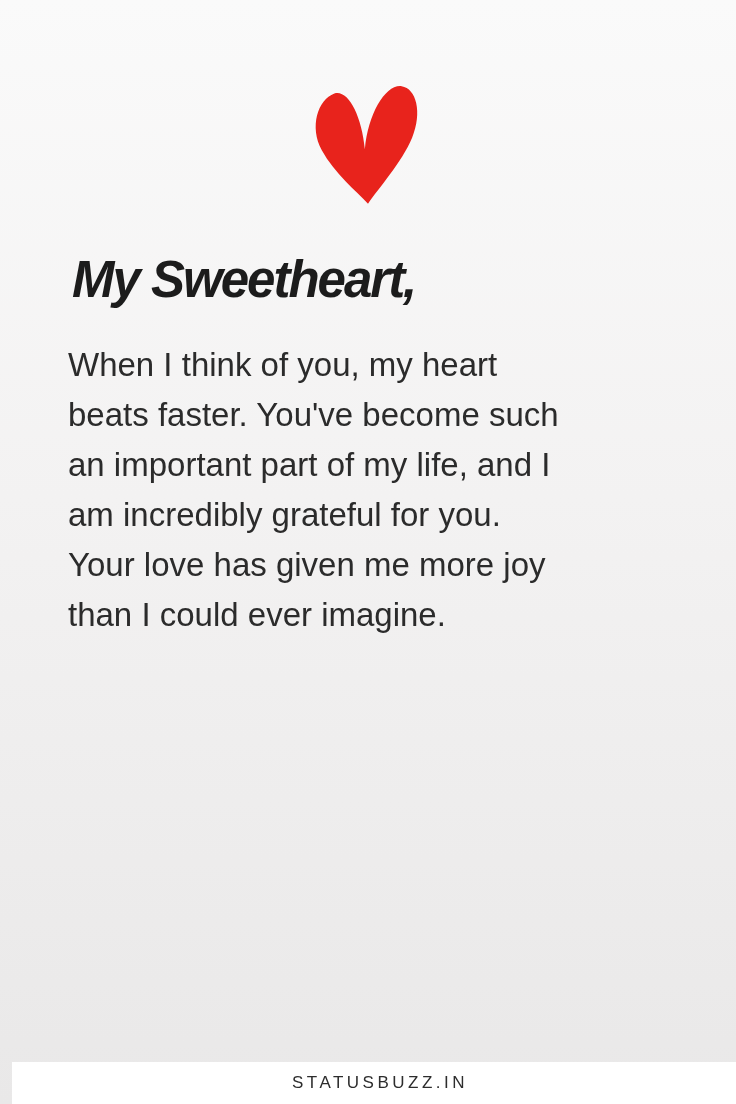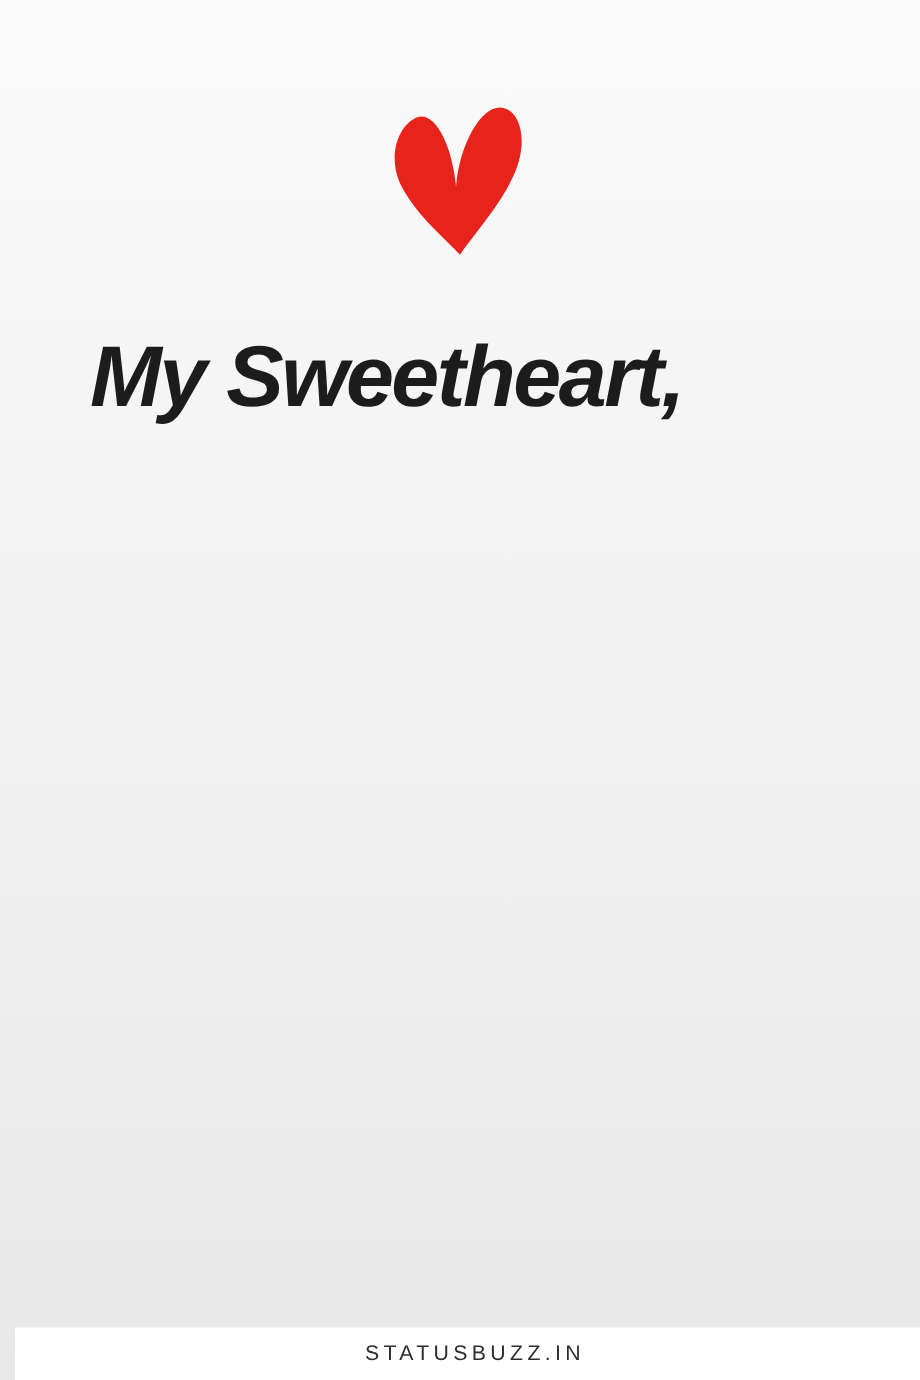--- a/index.html
+++ b/index.html
@@ -26,21 +26,21 @@
   .heart-wrap svg {
     width: 126px;
     height: 126px;
     display: block;
   }
   .title {
     position: absolute;
     top: 218px;
     left: 72px;
     width: 600px;
-    font-size: 69px;
+    font-size: 51px;
     line-height: 1.1;
     font-weight: 800;
     font-style: italic;
     letter-spacing: -2px;
     color: #1c1c1c;
   }
   .body-text {
     position: absolute;
     top: 340px;
     left: 68px;
@@ -83,19 +83,25 @@
                C28 87, 49 104, 60 116
                C70 101, 92 77, 102 53
                C112 29, 106 6, 92 4
                C77 2, 60 30, 57 64 Z" fill="#e8231c"></path>
     </svg>
   </div>
 
   <h1 class="title">My Sweetheart,</h1>
 
   <div class="body-text">
+    <p class="paragraph">When I think of you, my heart
+beats faster. You've become such
+an important part of my life, and I
+am incredibly grateful for you.
+Your love has given me more joy
+than I could ever imagine.</p>
   </div>
 
   <div class="footer-band">
     <span class="brand">STATUSBUZZ.IN</span>
   </div>
 
 </div>
 
 </body></html>

